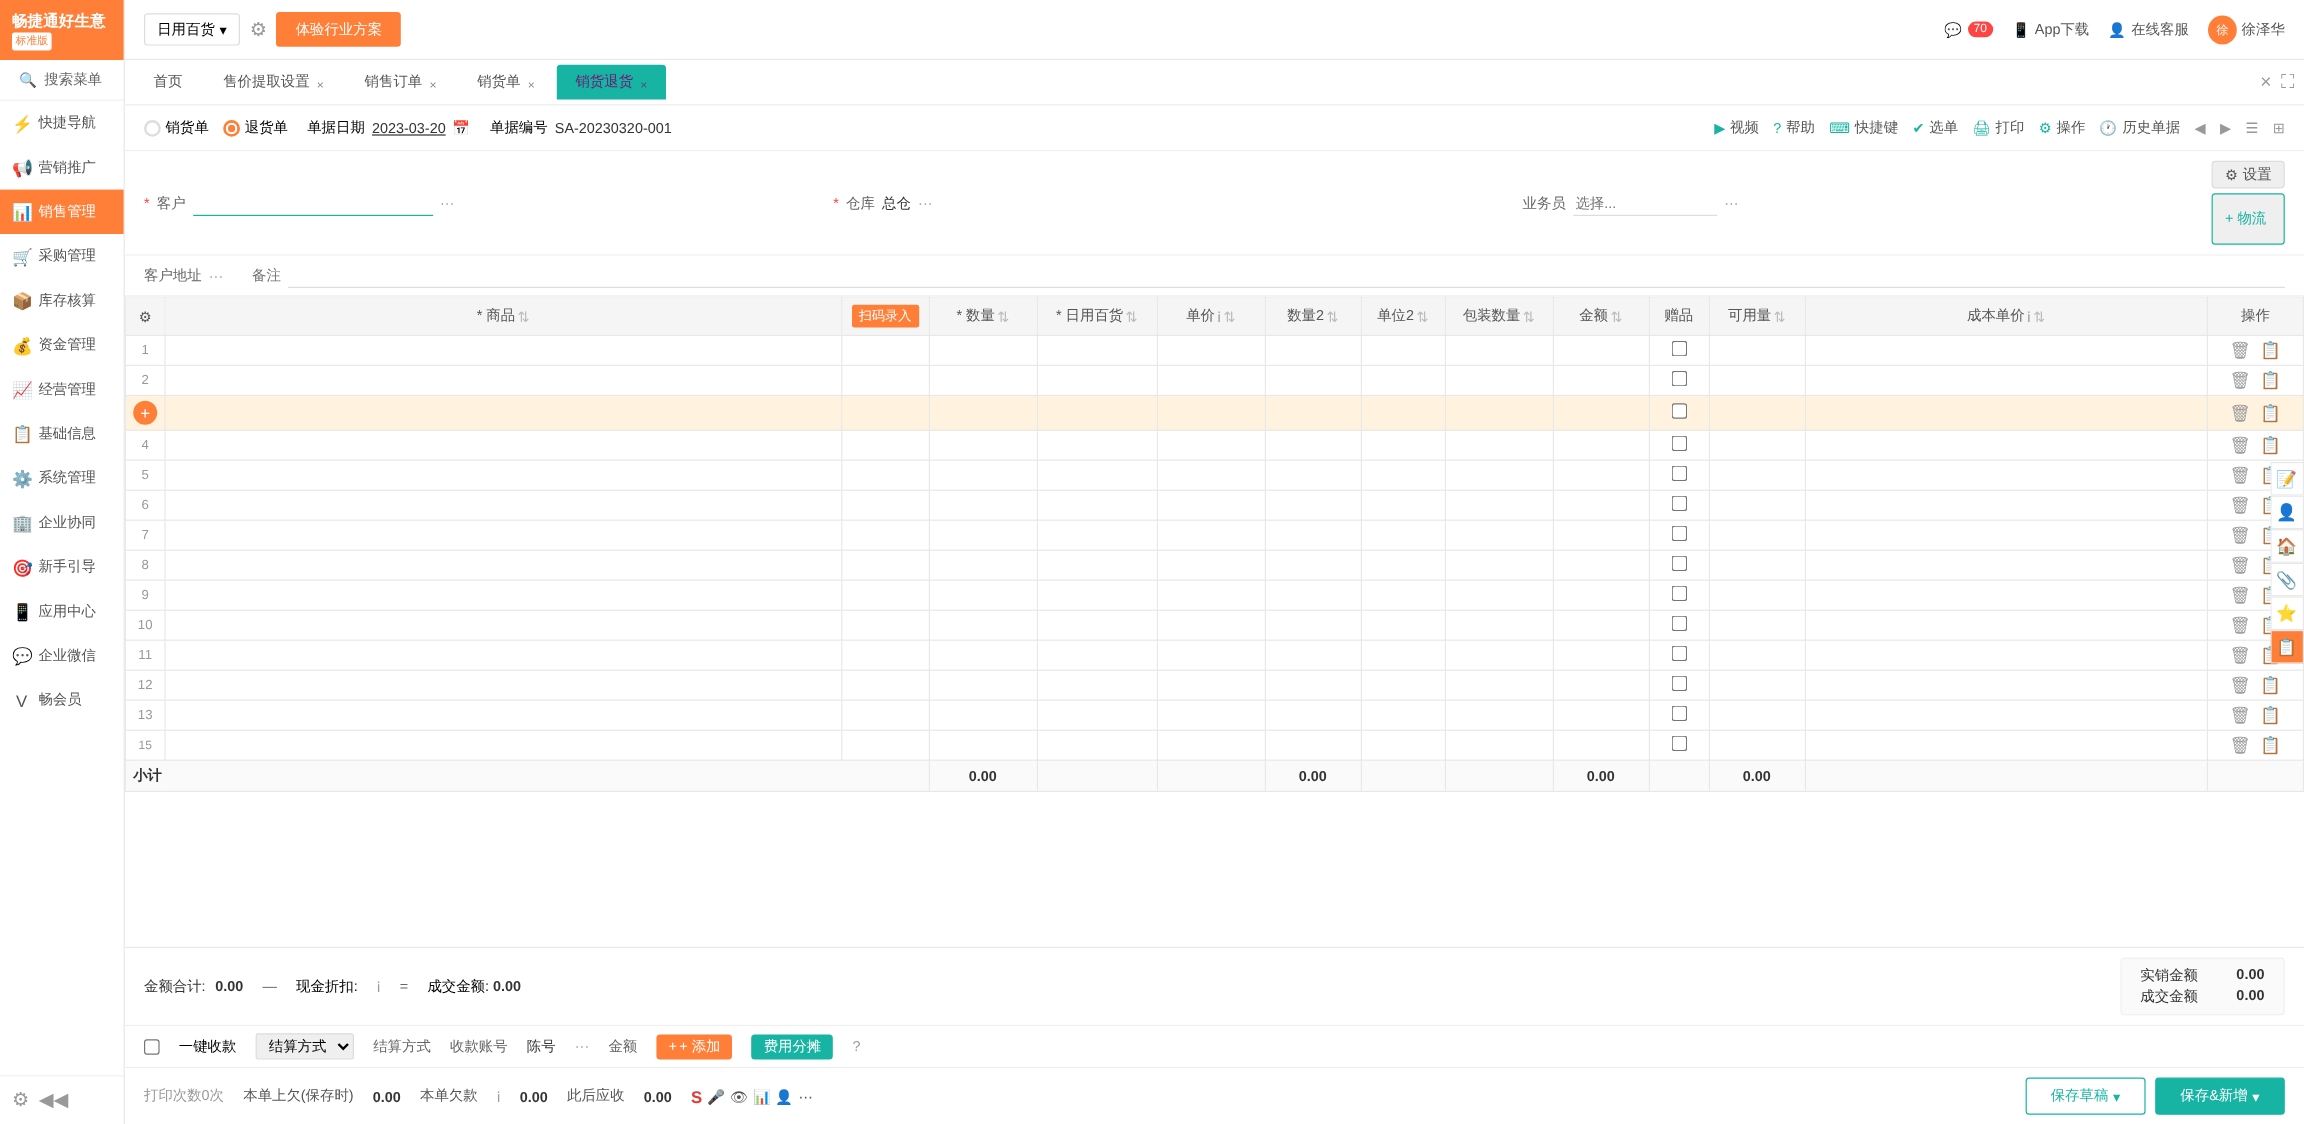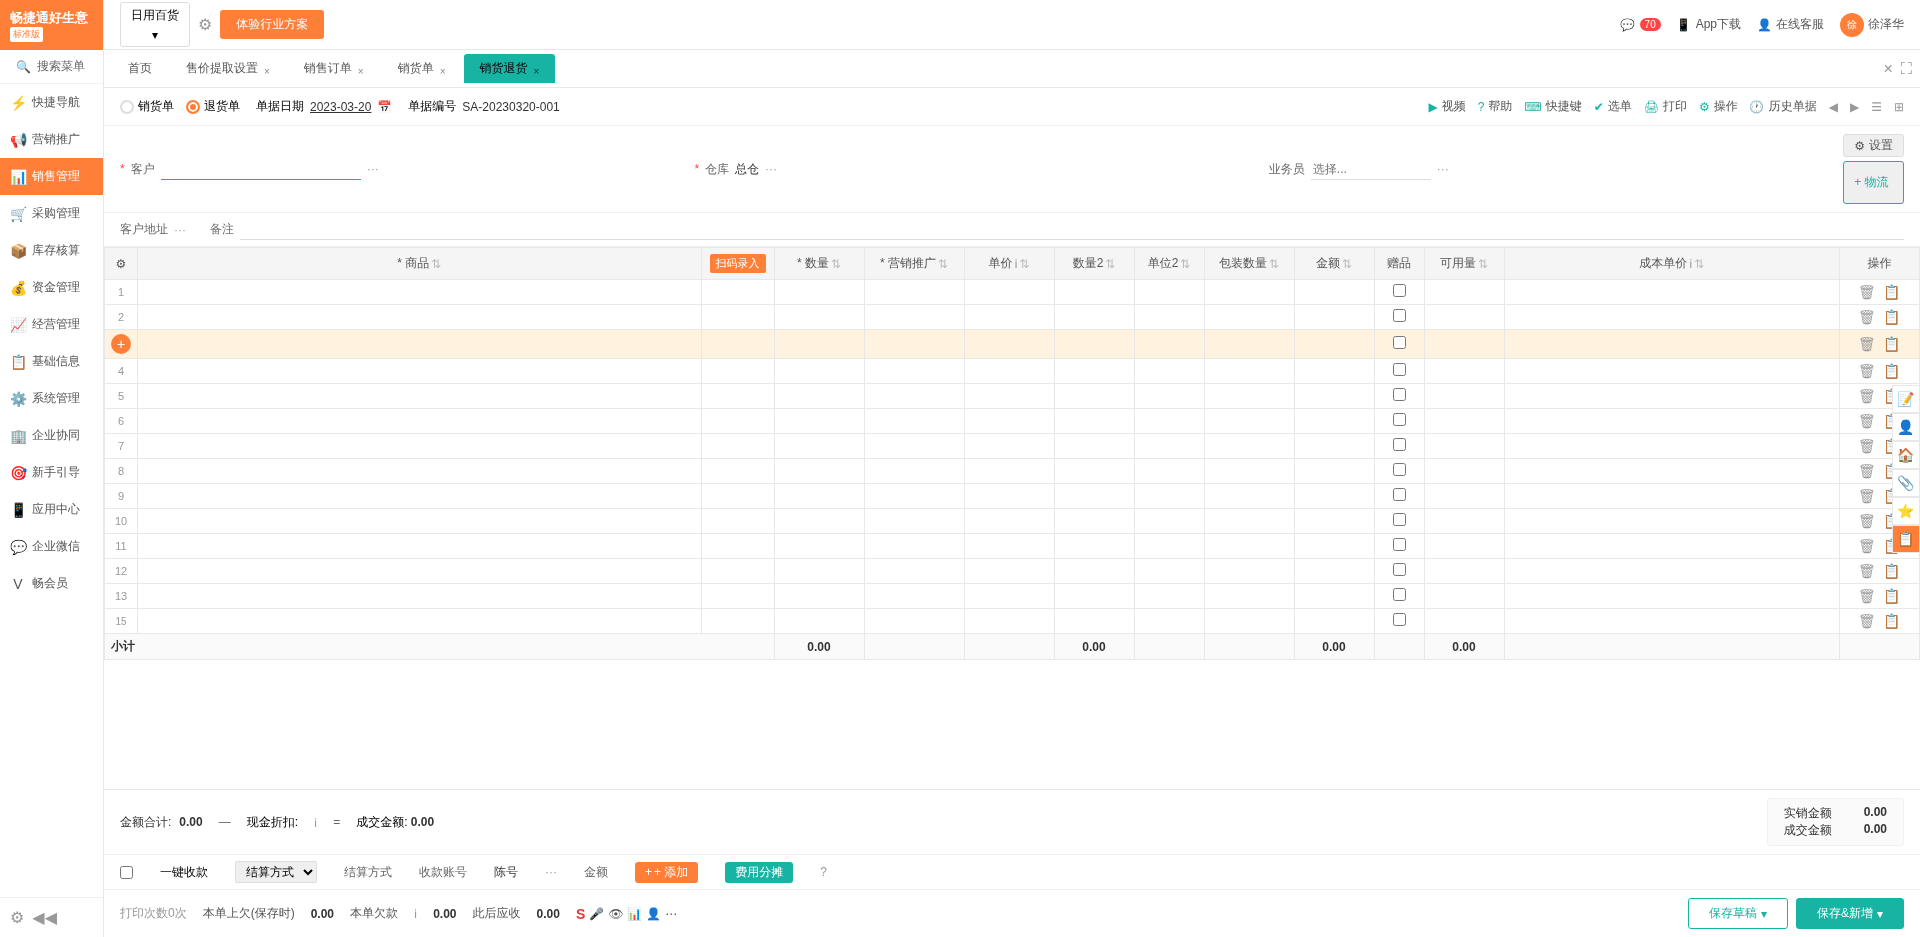--- a/index.html
+++ b/index.html
@@ -15,31 +15,31 @@
     .sidebar-nav-item.active { background: #ff7f38; color: #fff; }
     .sidebar-nav-item .nav-icon { width: 16px; text-align: center; font-size: 14px; }
     .sidebar-bottom { margin-top: auto; display: flex; align-items: center; padding: 10px; gap: 8px; border-top: 1px solid #f0f0f0; }
 
     
     .main { flex: 1; display: flex; flex-direction: column; overflow: hidden; }
 
     
     .top-header { background: #fff; height: 50px; display: flex; align-items: center; padding: 0 16px; border-bottom: 1px solid #e8e8e8; gap: 16px; }
     .top-header-left { display: flex; align-items: center; gap: 8px; flex: 1; }
-    .daily-select { display: flex; align-items: center; gap: 4px; border: 1px solid #ddd; padding: 4px 10px; border-radius: 3px; cursor: pointer; background: #fff; flex-direction: column; }
+    .daily-select { display: flex; align-items: center; gap: 4px; border: 1px solid #ddd; padding: 4px 10px; border-radius: 3px; cursor: pointer; background: #fff; }
     .settings-btn { color: #999; cursor: pointer; font-size: 16px; }
     .experience-btn { background: #ff7f38; color: #fff; border: none; padding: 6px 16px; border-radius: 3px; cursor: pointer; font-size: 12px; }
     .top-header-right { display: flex; align-items: center; gap: 16px; }
     .header-action { display: flex; align-items: center; gap: 4px; color: #555; cursor: pointer; }
     .notification-badge { background: #ff4444; color: #fff; border-radius: 10px; font-size: 10px; padding: 1px 5px; }
 
     
     .tab-bar { background: #fff; display: flex; align-items: center; border-bottom: 1px solid #e8e8e8; padding: 0 8px; height: 38px; gap: 2px; }
     .tab-item { padding: 6px 16px; cursor: pointer; color: #555; border-radius: 3px 3px 0 0; display: flex; align-items: flex-end; gap: 6px; white-space: nowrap; }
-    .tab-item.active { background: #17b3a3; color: #000000; }
+    .tab-item.active { background: #17b3a3; color: #701a75; }
     .tab-close { font-size: 10px; opacity: 0.7; }
     .tab-bar-close { margin-left: auto; display: flex; align-items: center; gap: 8px; }
 
     
     .content { flex: 1; background: #fff; overflow: hidden; display: flex; flex-direction: column; }
 
     
     .form-header { padding: 10px 16px; border-bottom: 1px solid #f0f0f0; display: flex; align-items: center; gap: 16px; flex-wrap: wrap; }
     .radio-group { display: flex; align-items: center; gap: 12px; }
     .radio-item { display: flex; align-items: center; gap: 4px; cursor: pointer; }
@@ -62,21 +62,21 @@
     .row-actions { display: flex; justify-content: center; gap: 8px; }
     .action-icon { cursor: pointer; color: #999; font-size: 14px; }
     .plus-btn { width: 20px; height: 20px; background: #ff7f38; color: #fff; border-radius: 50%; display: flex; align-items: center; justify-content: center; cursor: pointer; font-size: 14px; }
 
     
     .footer { background: #fff; border-top: 1px solid #e8e8e8; }
     .footer-top { padding: 8px 16px; display: flex; align-items: center; gap: 16px; }
     .amount-total { display: flex; align-items: center; gap: 8px; font-size: 12px; color: #333; }
     .minus-icon { color: #666; }
     .equal-icon { color: #666; }
-    .footer-bottom { padding: 6px 16px; display: flex; align-items: center; gap: 27px; border-top: 1px solid #f0f0f0; }
+    .footer-bottom { padding: 6px 16px; display: flex; align-items: center; gap: 16px; border-top: 1px solid #f0f0f0; }
     .summary-row { display: flex; justify-content: space-between; gap: 32px; font-size: 12px; color: #333; }
 
     
     .action-bar { padding: 8px 16px; display: flex; align-items: center; justify-content: space-between; background: #fff; border-top: 1px solid #f0f0f0; }
     .action-bar-left { display: flex; align-items: center; gap: 16px; color: #555; }
     .action-bar-right { display: flex; align-items: center; gap: 8px; }
     .save-draft-btn { background: #fff; border: 1px solid #17b3a3; color: #17b3a3; padding: 6px 20px; border-radius: 3px; cursor: pointer; display: flex; align-items: center; gap: 4px; }
     .save-new-btn { background: #17b3a3; border: 1px solid #17b3a3; color: #fff; padding: 6px 20px; border-radius: 3px; cursor: pointer; display: flex; align-items: center; gap: 4px; }
 
     
@@ -336,21 +336,21 @@
               <button class="scan-btn">扫码录入</button>
             </th>
             <th style="width:90px;">
               <div class="th-sortable">
                 <span>* 数量</span>
                 <span style="cursor:pointer;color:#bbb;">⇅</span>
               </div>
             </th>
             <th style="width:100px;">
               <div class="th-sortable">
-                <span>* 营销推广</span>
+                <span>* 日用百货</span>
                 <span style="cursor:pointer;color:#bbb;">⇅</span>
               </div>
             </th>
             <th style="width:90px;">
               <div class="th-sortable">
                 <span>单价</span>
                 <span style="color:#999;">ℹ</span>
                 <span style="cursor:pointer;color:#bbb;">⇅</span>
               </div>
             </th>

